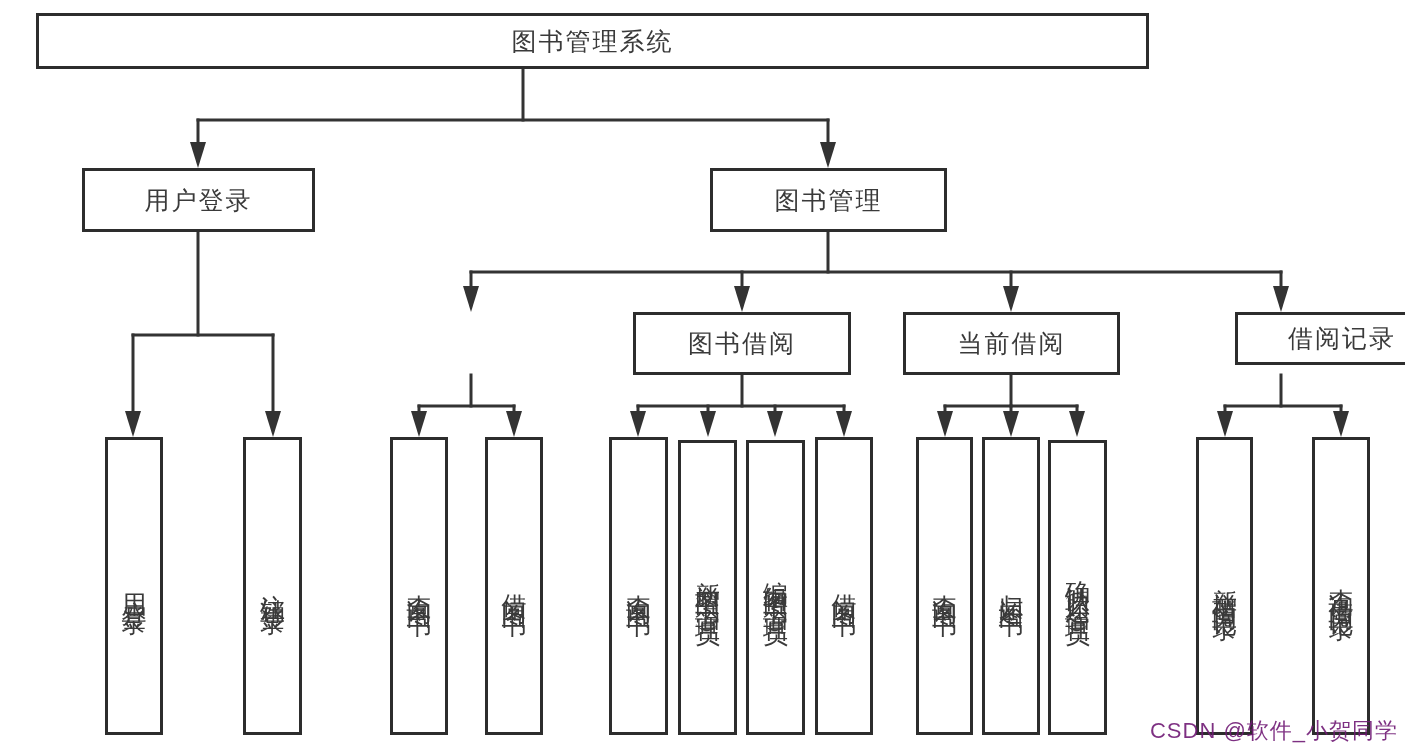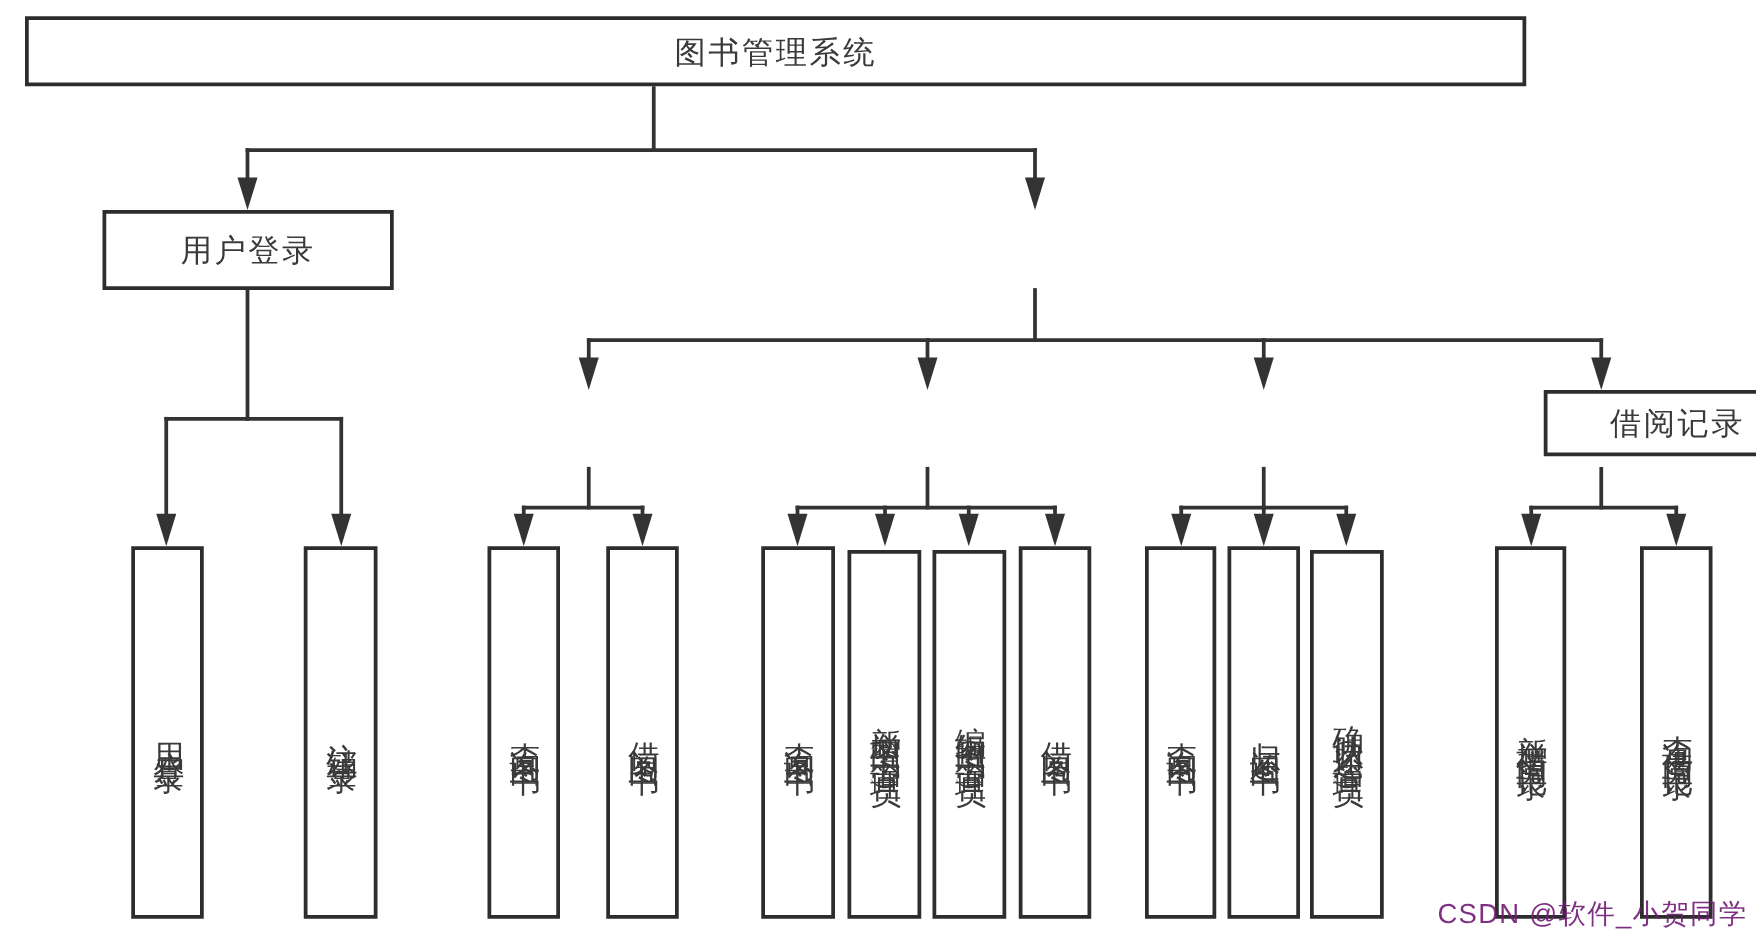--- a/index.html
+++ b/index.html
@@ -126,28 +126,37 @@
       <path class="ah" d="M1069,411 H1085 L1077,437 Z"></path>
 
     <path class="stroke" d="M1281,375 V406"></path>
     <path class="stroke" d="M1225,406 H1341"></path>
     <path class="stroke" d="M1225,406 V413"></path>
       <path class="ah" d="M1217,411 H1233 L1225,437 Z"></path>
     <path class="stroke" d="M1341,406 V413"></path>
       <path class="ah" d="M1333,411 H1349 L1341,437 Z"></path>
   </svg>
 
-  <div class="node" style="left:20px;top:13px;width:1201px;height:56px">
+  <div class="node" style="left:36px;top:13px;width:1113px;height:56px">
     <span class="hlabel">图书管理系统</span>
   </div>
 
   <div class="node" style="left:82px;top:168px;width:233px;height:64px">
     <span class="hlabel">用户登录</span>
   </div>
-
+  <div class="node" style="left:710px;top:168px;width:237px;height:64px">
+    <span class="hlabel">图书管理</span>
+  </div>
+
+  <div class="node" style="left:633px;top:312px;width:218px;height:63px">
+    <span class="hlabel">图书借阅</span>
+  </div>
+  <div class="node" style="left:903px;top:312px;width:217px;height:63px">
+    <span class="hlabel">当前借阅</span>
+  </div>
   <div class="node" style="left:1235px;top:312px;width:214px;height:53px">
     <span class="hlabel">借阅记录</span>
   </div>
 
   <div class="node" style="left:105px;top:437px;width:58px;height:298px">
     <span class="vlabel">用户登录</span>
   </div>
   <div class="node" style="left:243px;top:437px;width:59px;height:298px">
     <span class="vlabel">注销登录</span>
   </div>

